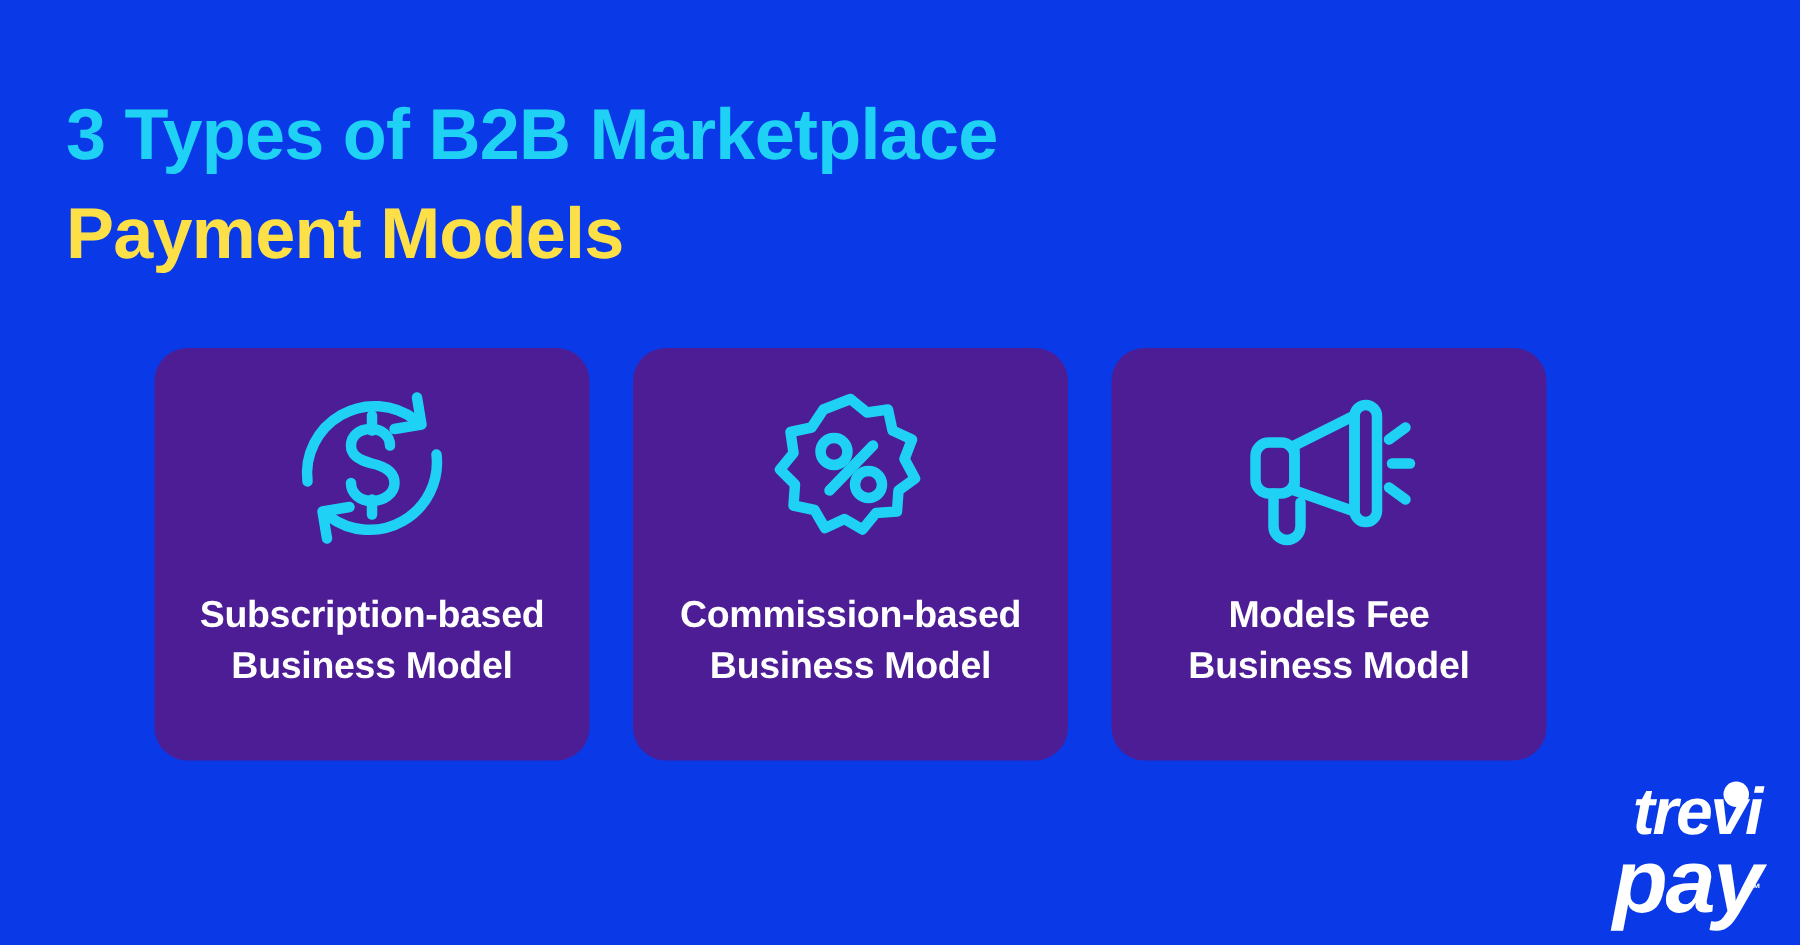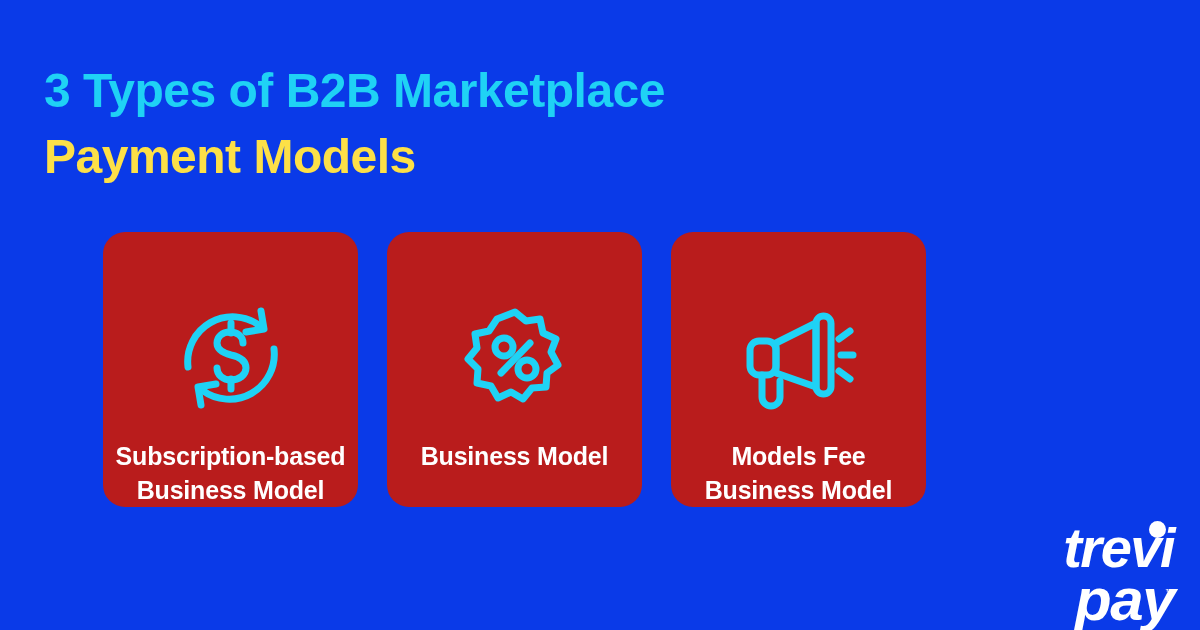--- a/index.html
+++ b/index.html
@@ -43,29 +43,29 @@
     position: absolute;
     left: 103px;
     top: 232px;
     width: 972px;
     height: 275px;
     display: flex;
     flex-direction: row;
     gap: 29px;
   }
   .card {
-    width: 255px;
+    width: 290px;
     height: 275px;
-    background: #b91c1c;
+    background: #4c1d95;
     border-radius: 22px;
     display: flex;
     flex-direction: column;
     align-items: center;
     box-sizing: border-box;
-    padding-top: 67px;
+    padding-top: 21px;
   }
   .card-icon {
     width: 118px;
     height: 118px;
     display: block;
   }
   .card-label {
     margin-top: 22px;
     width: 100%;
     text-align: center;
@@ -87,21 +87,21 @@
   }
   .logo-row {
     display: block;
     text-align: right;
     color: #ffffff;
     font-weight: bold;
     font-style: italic;
     line-height: 0.92;
     letter-spacing: -1.5px;
   }
-  #logo-trevi { font-size: 56px; position: relative; }
+  #logo-trevi { font-size: 44px; position: relative; }
   #logo-pay   { font-size: 60px; position: relative; top: -2px; }
   #logo-dot {
     position: absolute;
     right: 8px;
     top: -1px;
     width: 17px;
     height: 17px;
     border-radius: 50%;
     background: #ffffff;
   }
@@ -149,20 +149,21 @@
     <div class="card">
       <span class="card-icon">
         <svg viewBox="0 0 118 118" width="118" height="118" fill="none" stroke="#1fd2f5" stroke-width="7" stroke-linecap="round" stroke-linejoin="round">
           <path d="M59 13 L70 22 L84 20 L87 34 L100 40 L95 53 L102 66 L91 74 L90 88 L76 89 L67 100 L55 93 L42 99 L35 87 L21 84 L22 70 L12 60 L21 49 L19 35 L33 32 L41 20 Z"></path>
           <circle cx="48" cy="48" r="9"></circle>
           <circle cx="71" cy="70" r="9"></circle>
           <line x1="74" y1="44" x2="45" y2="74"></line>
         </svg>
       </span>
       <div class="card-label">
+        <span class="lbl-line">Commission-based</span>
         <span class="lbl-line">Business Model</span>
       </div>
     </div>
 
     <div class="card">
       <span class="card-icon">
         <svg viewBox="0 0 118 118" width="118" height="118" fill="none" stroke="#1fd2f5" stroke-width="7" stroke-linecap="round" stroke-linejoin="round">
           <rect x="10" y="42" width="26" height="34" rx="9"></rect>
           <path d="M36 44 L76 24 L76 88 L36 74 Z"></path>
           <rect x="76" y="17" width="15" height="78" rx="7.5"></rect>

